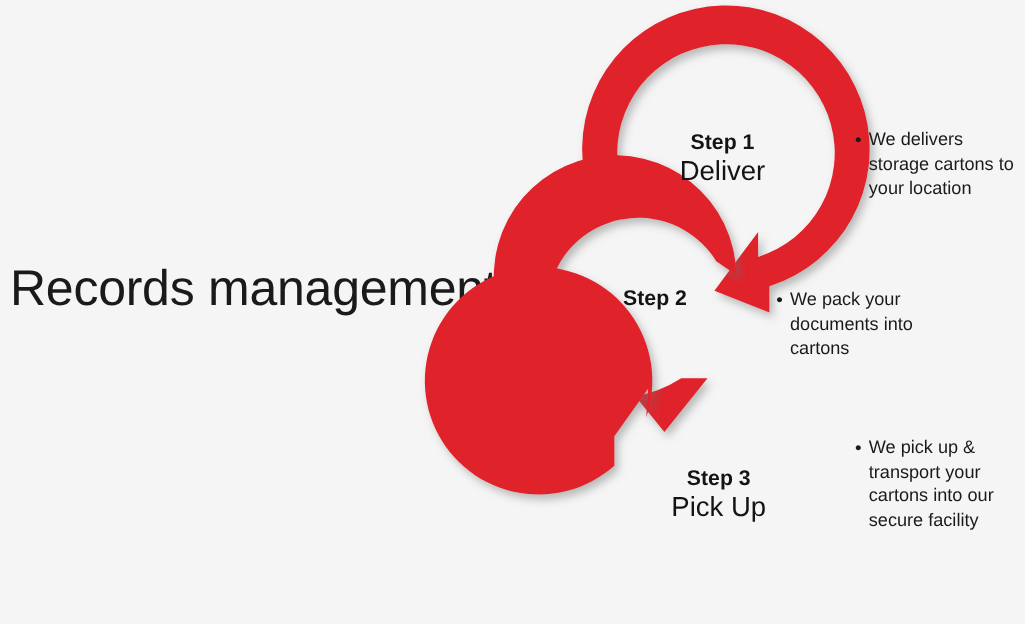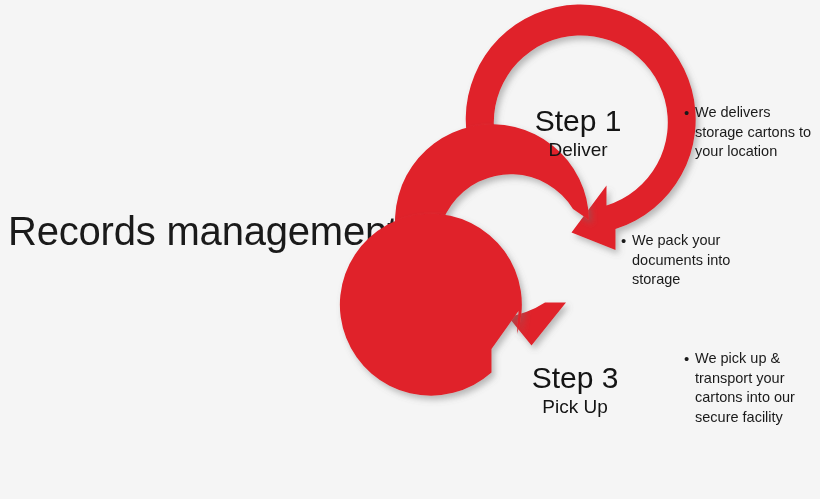--- a/index.html
+++ b/index.html
@@ -49,29 +49,30 @@
   
   .step-label {
     position: absolute;
     text-align: center;
     color: #141414;
     line-height: 1.16;
     pointer-events: none;
   }
   .step-label .step-num {
     display: block;
-    font-size: 30px;
+    font-size: 17px;
+    font-weight: bold;
   }
   .step-label .step-name {
     display: block;
-    font-size: 19px;
+    font-size: 22px;
   }
   #step-label-1 { left: 508px; top: 104px; width: 140px; }
   #step-label-2 { left: 454px; top: 229px; width: 140px; }
-  #step-label-3 { left: 505px; top: 361px; width: 140px; }
+  #step-label-3 { left: 505px; top: 373px; width: 140px; }
 
   
   .bullet-block {
     position: absolute;
     color: #1a1a1a;
     font-size: 14.5px;
     line-height: 1.35;
   }
   .bullet-block .bullet-row {
     display: flex;
@@ -140,38 +141,39 @@
           Z" fill="#e0212b"></path>
     </g>
   </svg>
 
   <div class="step-label" id="step-label-1">
     <span class="step-num">Step 1</span>
     <span class="step-name">Deliver</span>
   </div>
 
   <div class="step-label" id="step-label-2">
+    <span class="step-num">Step 2</span>
   </div>
 
   <div class="step-label" id="step-label-3">
     <span class="step-num">Step 3</span>
     <span class="step-name">Pick Up</span>
   </div>
 
   <div class="bullet-block" id="bullet-1">
     <div class="bullet-row">
       <span class="bullet-dot">•</span>
       <span class="bullet-text">We delivers storage cartons to your location</span>
     </div>
   </div>
 
   <div class="bullet-block" id="bullet-2">
     <div class="bullet-row">
       <span class="bullet-dot">•</span>
-      <span class="bullet-text">We pack your documents into storage</span>
+      <span class="bullet-text">We pack your documents into cartons</span>
     </div>
   </div>
 
   <div class="bullet-block" id="bullet-3">
     <div class="bullet-row">
       <span class="bullet-dot">•</span>
       <span class="bullet-text">We pick up &amp; transport your cartons into our secure facility</span>
     </div>
   </div>
 

